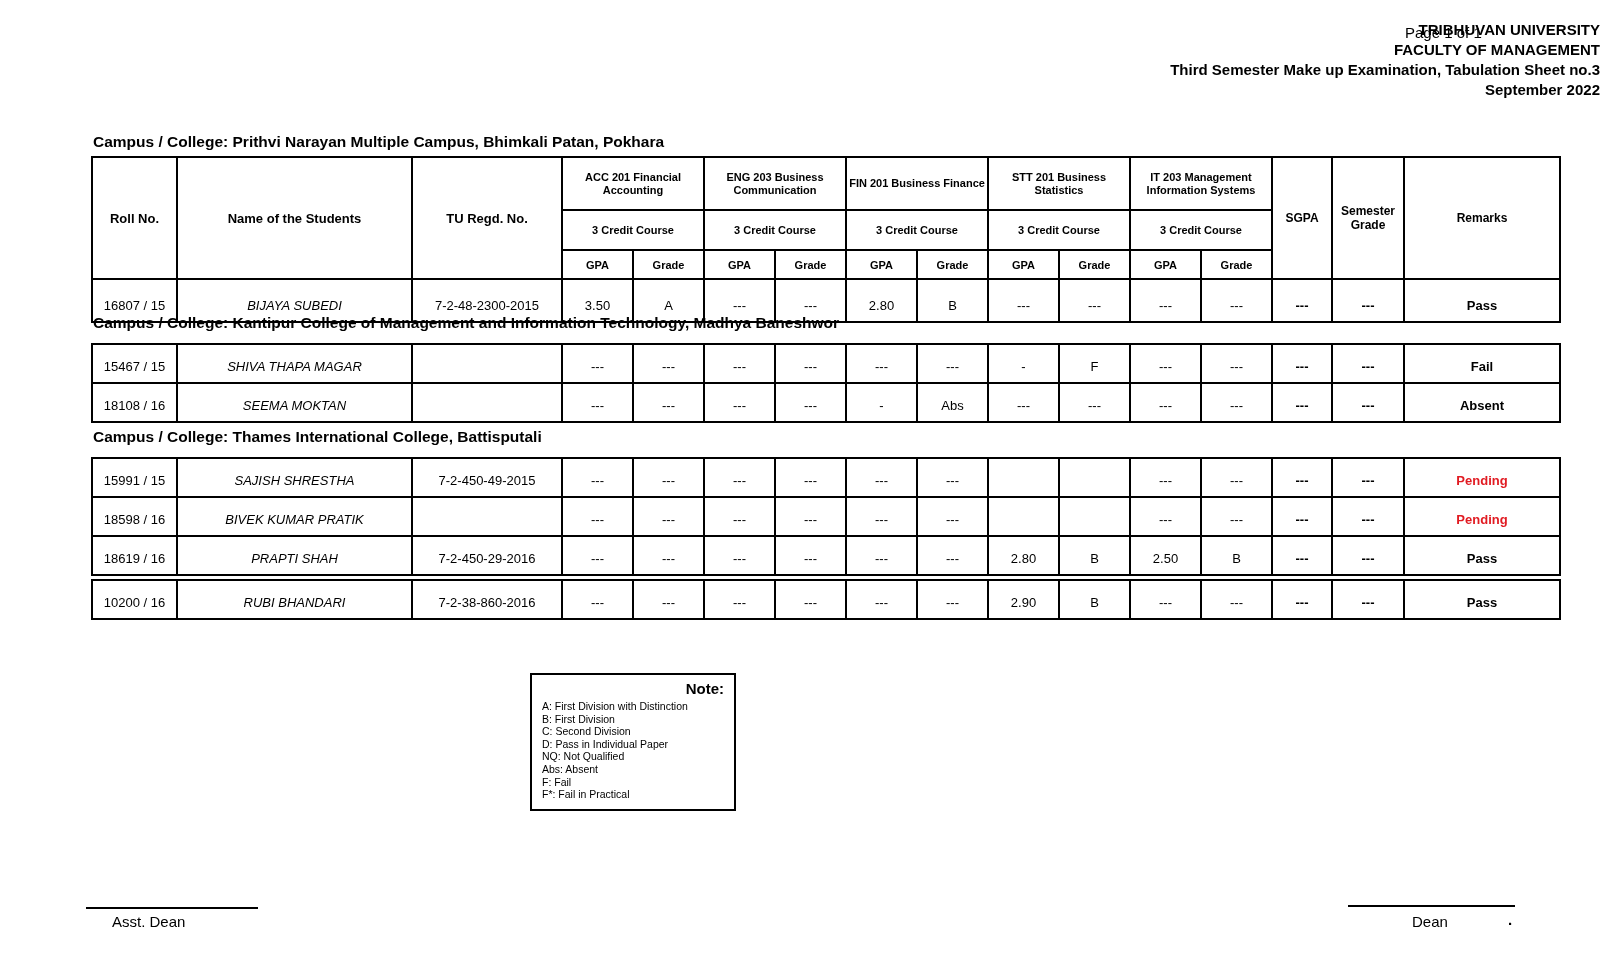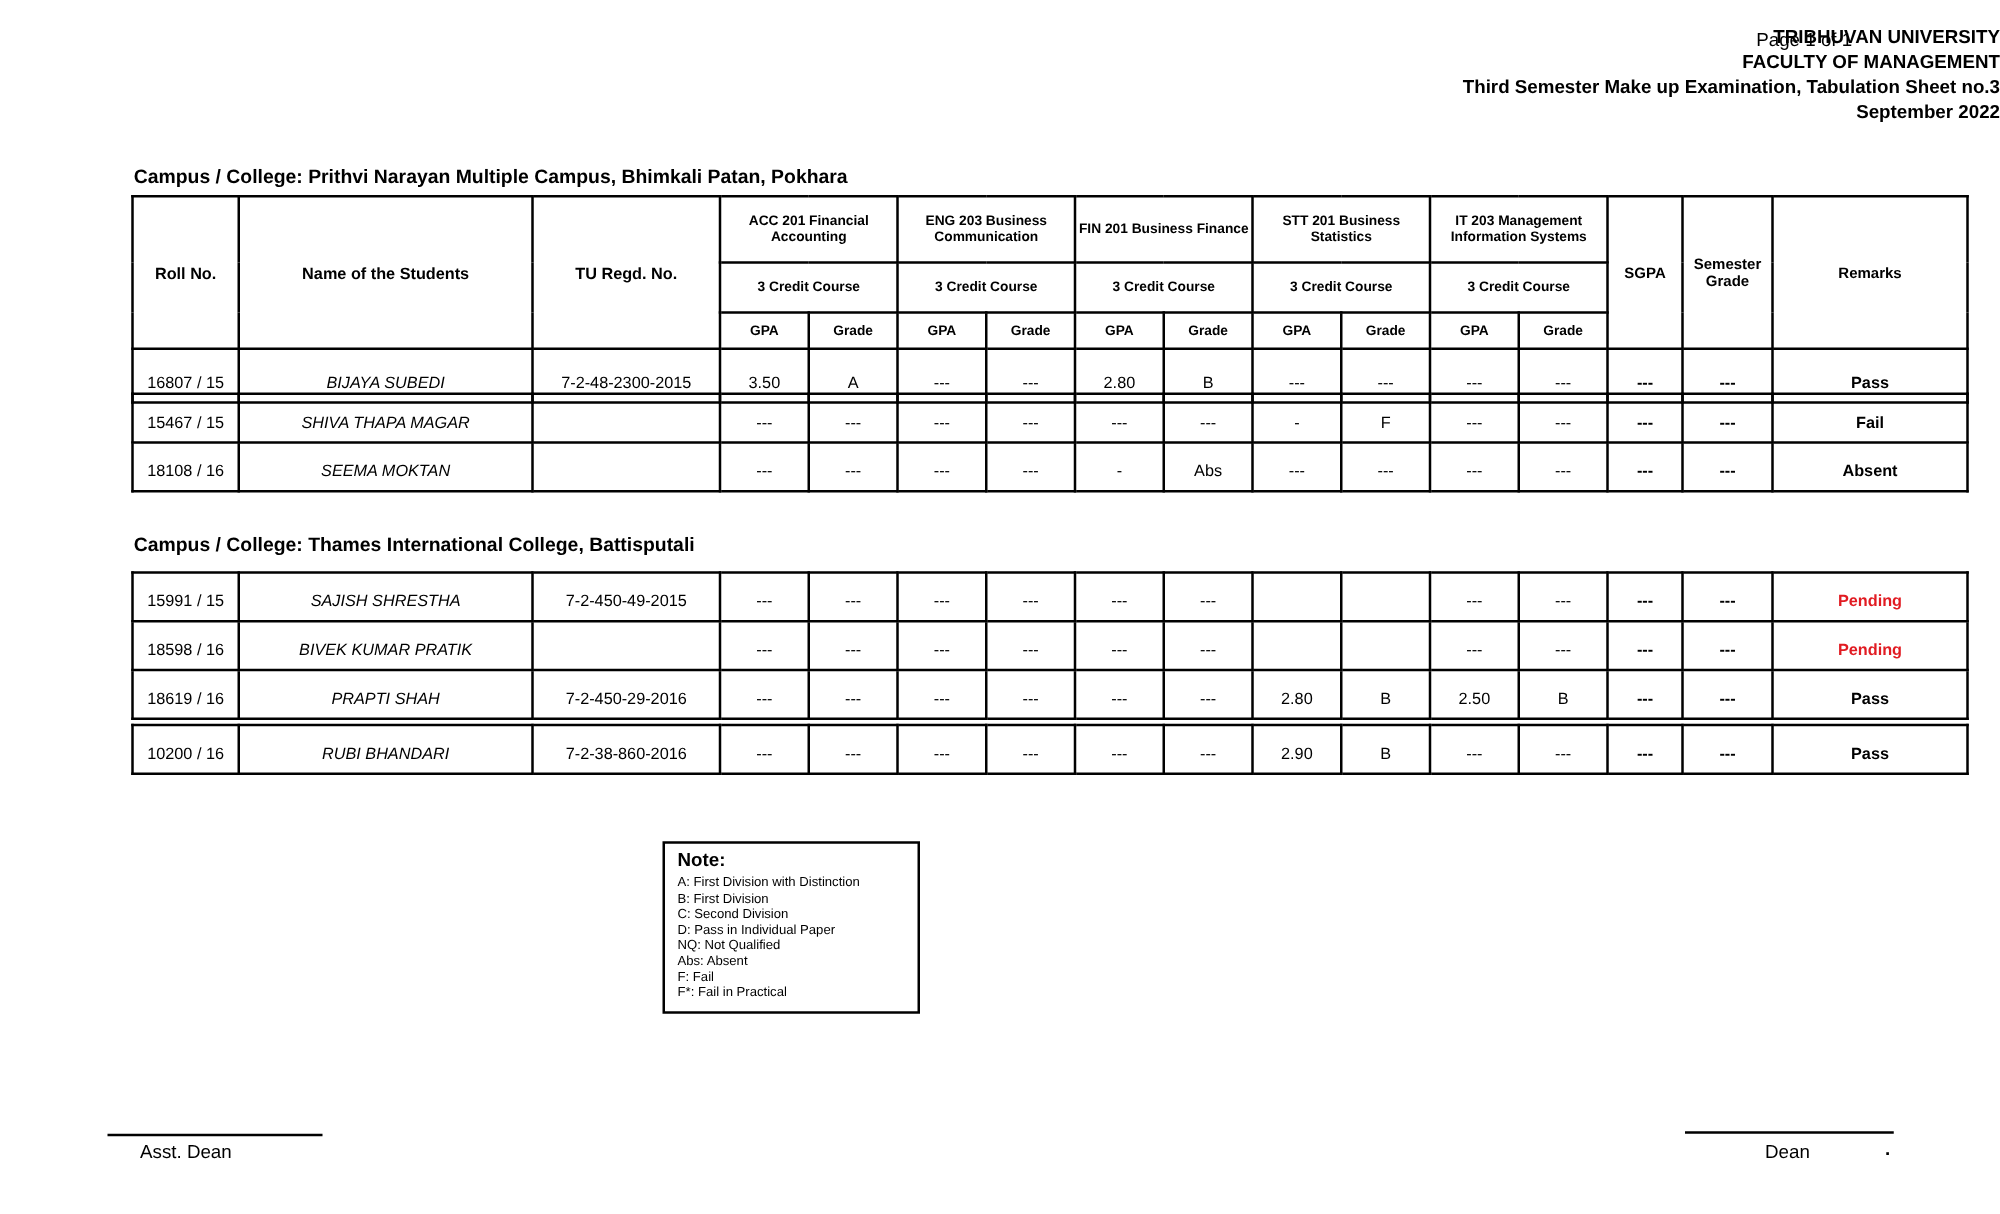--- a/index.html
+++ b/index.html
@@ -3,21 +3,21 @@
 <meta charset="utf-8">
 <style>
   html,body { margin:0; padding:0; background:#ffffff; }
   body { width:1600px; height:971px; font-family:"Liberation Sans", sans-serif; color:#000; }
   .page { position:relative; width:1600px; height:971px; background:#fff; overflow:hidden; }
 
   .title-block { position:absolute; top:20px; left:0; width:100%; text-align:right;
                  font-weight:bold; font-size:15px; line-height:20px; }
   .page-label { position:absolute; top:24px; left:1405px; font-size:15px; }
 
-  .section { position:absolute; left:75px;padding-left:30px; }
+  .section { position:absolute; left:61px;padding-left:30px; }
   .section-0 { top:133px; }
   .section-1 { top:314px; }
   .section-2 { top:428px; }
   .section-3 { top:579px; }
   .campus-heading { font-weight:bold; font-size:15.5px; margin:0 0 0 2px; white-space:nowrap; }
   .section-0 .campus-heading { margin-bottom:5px; }
   .section-1 .campus-heading, .section-2 .campus-heading, .section-3 .campus-heading { margin-bottom:11px; }
 
   table.sheet { border-collapse:collapse; table-layout:fixed; width:1468px; }
   table.sheet th, table.sheet td { border:2px solid #000; overflow:hidden; padding:0; }
@@ -32,21 +32,21 @@
   tr.hrow-3 { height:29px; }
   .section-0 tbody tr { height:43px; }
   .section-1 tbody tr, .section-2 tbody tr, .section-3 tbody tr { height:39px; }
   table.sheet td { font-size:13px; text-align:center; vertical-align:bottom; padding-bottom:8px; }
   td.c-name { text-align:left; padding-left:5px;font-style:italic; }
   td.c-strong { font-weight:bold; }
   td.c-remarks { font-weight:bold; }
 
   .note-box { position:absolute; left:530px; top:673px; width:206px; height:138px;
               border:2px solid #000; box-sizing:border-box; padding:5px 10px; }
-  .note-title { font-size:15px; font-weight:bold; margin-bottom:3px; }
+  .note-title { font-size:15px; font-weight:bold; margin-bottom:3px;text-align:right; }
   .note-item { font-size:10.5px; line-height:12.6px; }
 
   .sig-line { position:absolute; border-top:2px solid #000; }
   .sig-line-left { top:907px; left:86px; width:172px; }
   .sig-line-right { top:905px; left:1348px; width:167px; }
   .sig-label { position:absolute; font-size:15px; }
   .sig-label-left { top:913px; left:112px; }
   .sig-label-right { top:913px; left:1412px; }
   .sig-dot { top:911px; left:1508px; font-weight:bold; }
 </style>
@@ -136,20 +136,21 @@
               <td class="c-mark">---</td>
               <td class="c-mark">---</td>
               <td class="c-strong">---</td>
               <td class="c-strong">---</td>
               <td class="c-remarks" style="color: rgb(0, 0, 0);">Pass</td>
             </tr>
           </tbody>
         </table>
       </div>
       <div class="section section-1">
+        <div class="campus-heading">Campus / College: Kantipur College of Management and Information Technology, Madhya Baneshwor</div>
         <table class="sheet">
           <colgroup>
             <col style="width: 85px;">
             <col style="width: 235px;">
             <col style="width: 150px;">
             <col style="width: 71px;">
             <col style="width: 71px;">
             <col style="width: 71px;">
             <col style="width: 71px;">
             <col style="width: 71px;">

